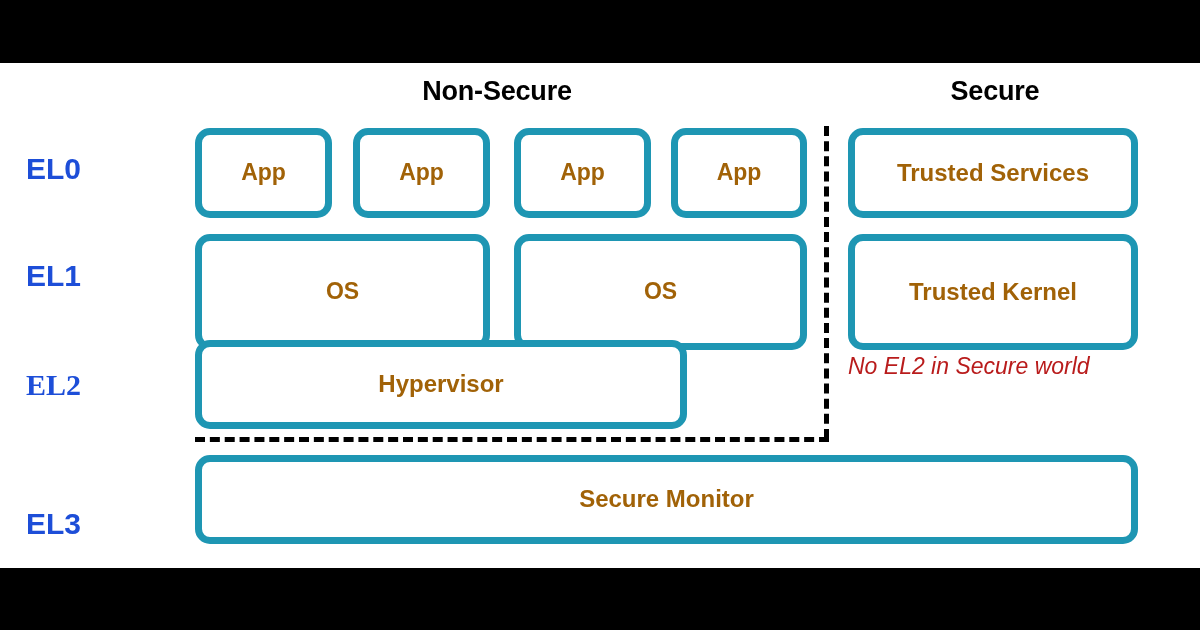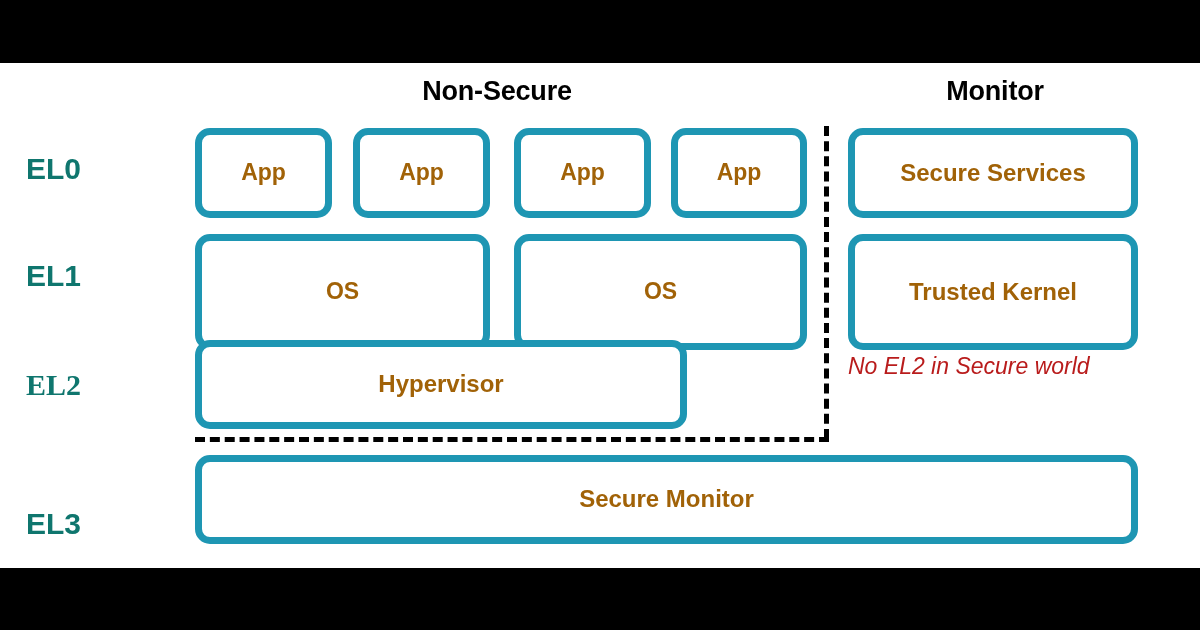--- a/index.html
+++ b/index.html
@@ -56,21 +56,21 @@
   #head-nonsecure { left: 347px; top: 13px; width: 300px; }
   #head-secure    { left: 845px; top: 13px; width: 300px; }
 
   
   .el-label {
     position: absolute;
     left: 26px;
     width: 150px;
     font-weight: bold;
     font-size: 30px;
-    color: #0f766e;
+    color: #1d4ed8;
     text-align: left;
     white-space: nowrap;
   }
   #el-label-0 { top: 89px; }
   #el-label-1 { top: 196px; }
   #el-label-2 { top: 305px; font-family: Liberation Serif, serif; }
   #el-label-3 { top: 444px; }
 
   
   .box {
@@ -149,32 +149,32 @@
 <body>
 
 <div id="stage">
 
   <div class="bar top"></div>
   <div class="bar bottom"></div>
 
   <div id="canvas">
 
     <div class="col-head" id="head-nonsecure">Non-Secure</div>
-    <div class="col-head" id="head-secure">Monitor</div>
+    <div class="col-head" id="head-secure">Secure</div>
 
     <div class="el-label" id="el-label-0">EL0</div>
     <div class="el-label" id="el-label-1">EL1</div>
     <div class="el-label" id="el-label-2">EL2</div>
     <div class="el-label" id="el-label-3">EL3</div>
 
     <div class="box row0" id="app-0">App</div>
     <div class="box row0" id="app-1">App</div>
     <div class="box row0" id="app-2">App</div>
     <div class="box row0" id="app-3">App</div>
-    <div class="box row0 big" id="trusted-services">Secure Services</div>
+    <div class="box row0 big" id="trusted-services">Trusted Services</div>
 
     <div class="box row1" id="os-0">OS</div>
     <div class="box row1" id="os-1">OS</div>
     <div class="box row1 big" id="trusted-kernel">Trusted Kernel</div>
 
     <div class="box row2 big" id="hypervisor">Hypervisor</div>
     <div id="no-el2-note">No EL2 in Secure world</div>
 
     <div class="box row3 big" id="secure-monitor">Secure Monitor</div>
 

